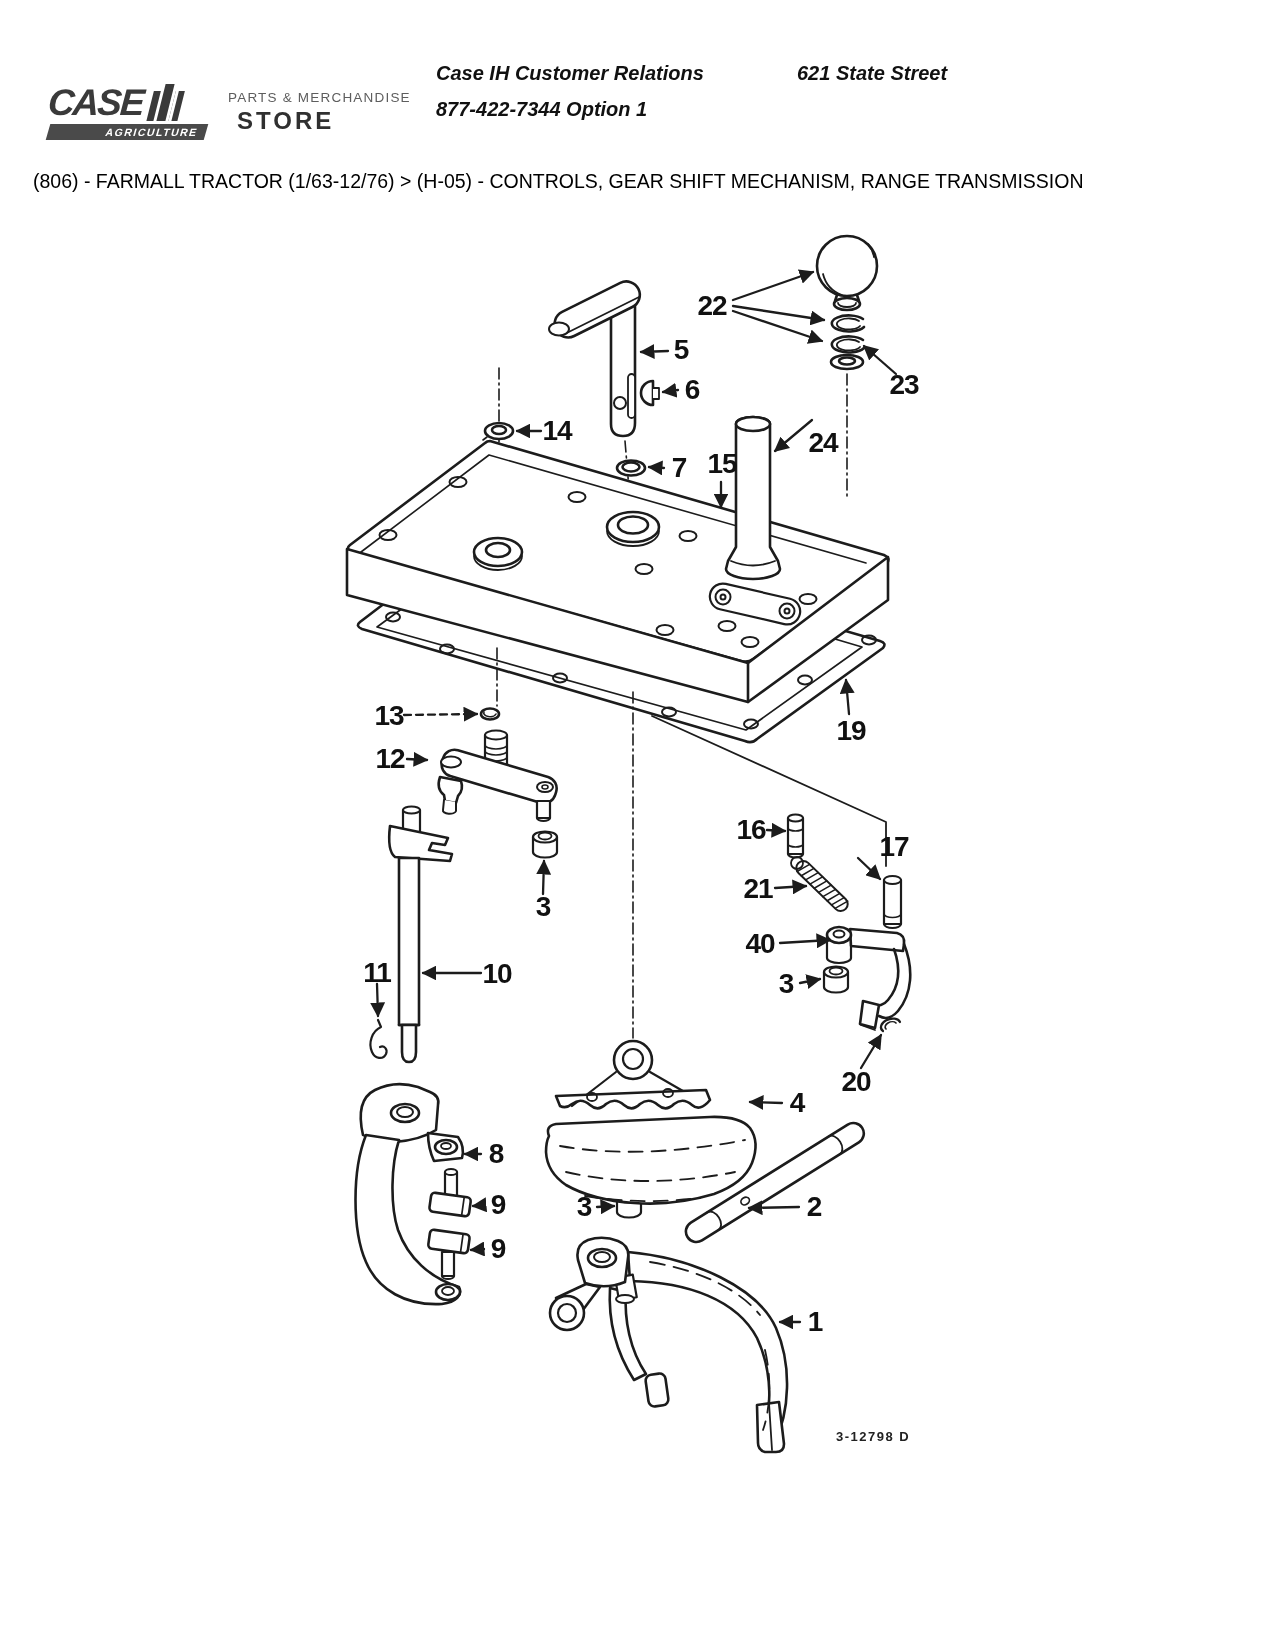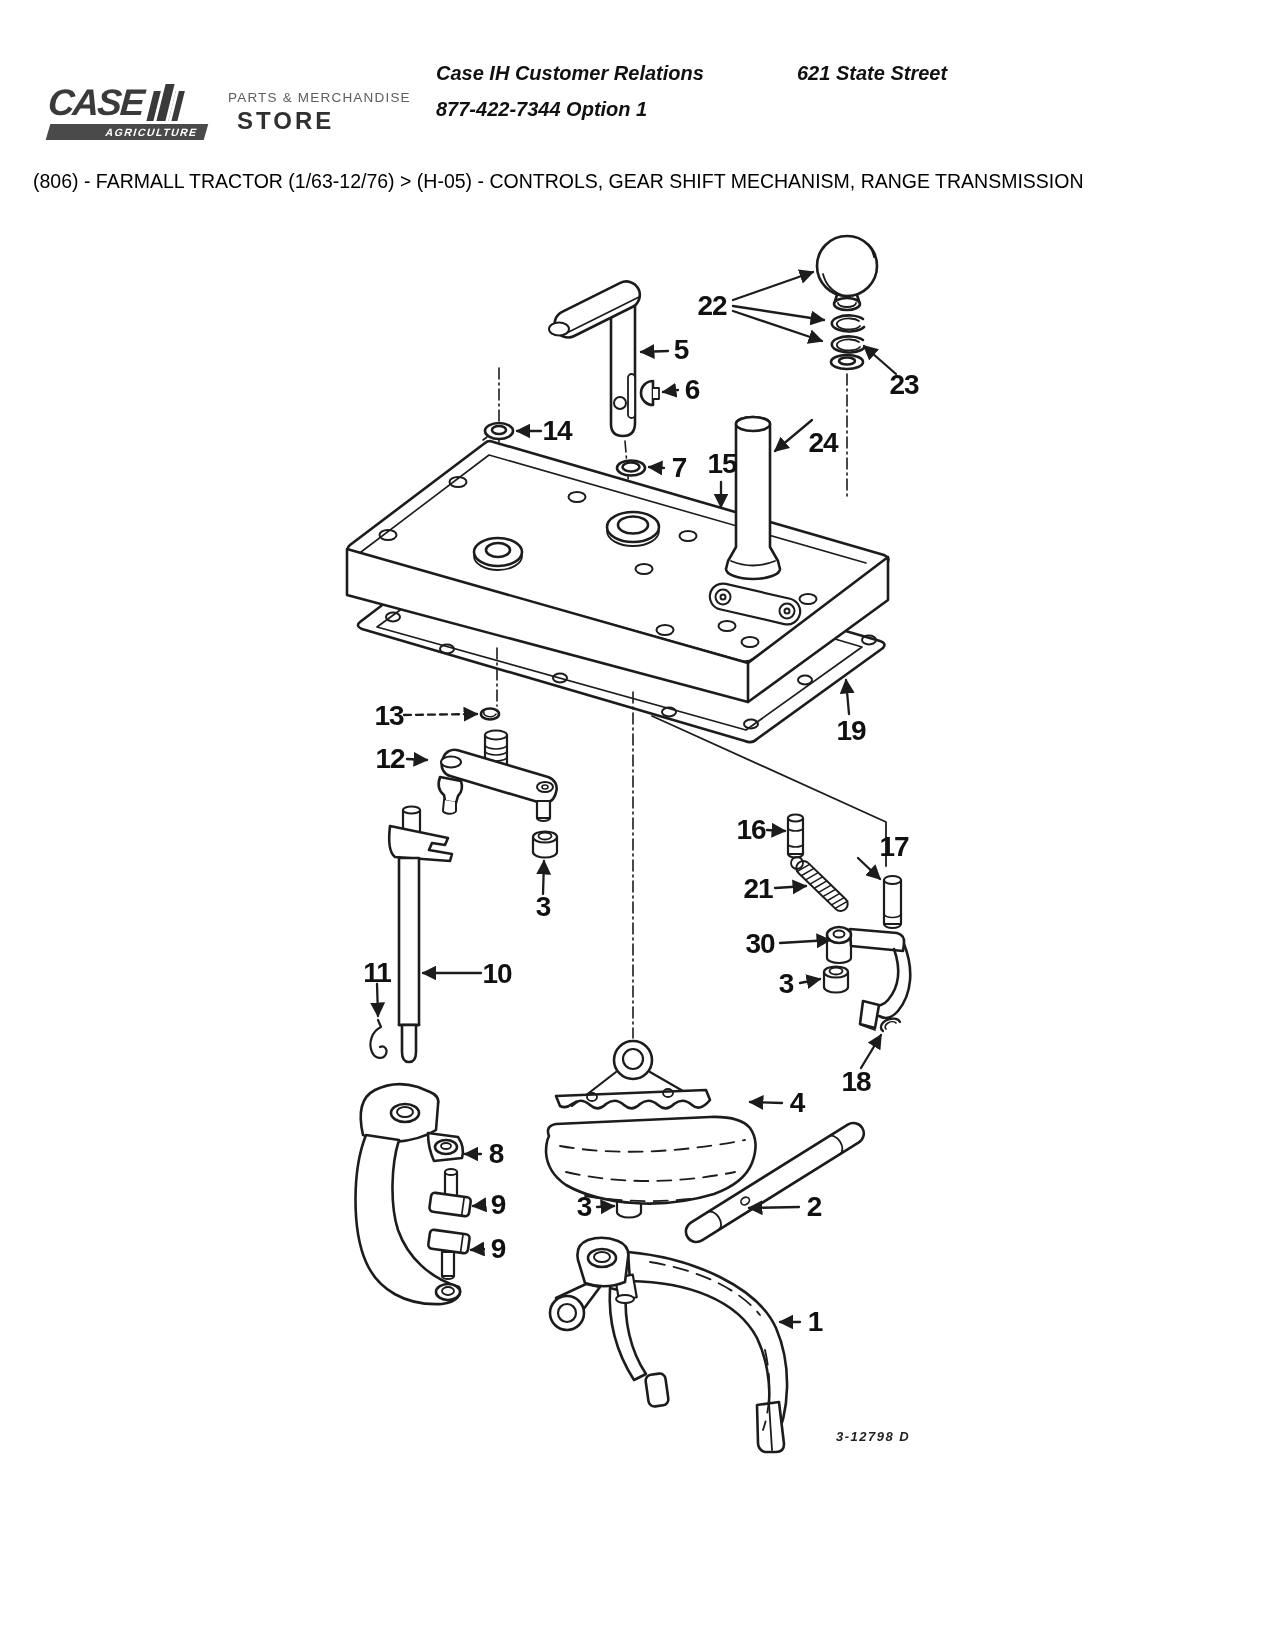--- a/index.html
+++ b/index.html
@@ -30,21 +30,21 @@
   .contact-col1{width:361px;flex:0 0 361px;white-space:nowrap;}
   .contact-col2{white-space:nowrap;}
   .condensed{display:inline-block;transform:scaleX(0.86);transform-origin:left center;letter-spacing:-0.5px;}
   
   .breadcrumb{position:absolute;left:33px;top:170px;font-size:19.5px;color:#000;white-space:nowrap;}
   
   .diagram-svg{position:absolute;left:0;top:0;}
   .callout{position:absolute;transform:translate(-50%,-50%);font-size:28px;font-weight:700;
     color:#111;font-family:"Liberation Sans",sans-serif;letter-spacing:-1px;}
   .drawing-number{position:absolute;left:836px;top:1429px;font-size:13px;font-weight:700;
-    font-style:italic;letter-spacing:1.5px;color:#222;}
+    letter-spacing:1.5px;color:#222;}
 </style>
 </head>
 <body>
 
 <div class="page">
 
   <div>
     <div class="logo-block">
       <div class="logo-row">
         <span class="case-word">CASE</span>
@@ -401,26 +401,26 @@
       <div class="callout" style="left: 679px; top: 468px;">7</div>
       <div class="callout" style="left: 722px; top: 464px;">15</div>
       <div class="callout" style="left: 823px; top: 407px; margin-top: 36px;">24</div>
       <div class="callout" style="left: 851px; top: 731px;">19</div>
       <div class="callout" style="left: 389px; top: 716px;">13</div>
       <div class="callout" style="left: 390px; top: 759px;">12</div>
       <div class="callout" style="left: 543px; top: 907px;">3</div>
       <div class="callout" style="left: 751px; top: 830px;">16</div>
       <div class="callout" style="left: 894px; top: 847px;">17</div>
       <div class="callout" style="left: 758px; top: 889px;">21</div>
-      <div class="callout" style="left: 760px; top: 944px;">30</div>
+      <div class="callout" style="left: 760px; top: 944px;">40</div>
       <div class="callout" style="left: 786px; top: 984px;">3</div>
       <div class="callout" style="left: 377px; top: 973px;">11</div>
       <div class="callout" style="left: 497px; top: 974px;">10</div>
       <div class="callout" style="left: 797px; top: 1103px;">4</div>
-      <div class="callout" style="left: 856px; top: 1082px;">18</div>
+      <div class="callout" style="left: 856px; top: 1082px;">20</div>
       <div class="callout" style="left: 496px; top: 1154px;">8</div>
       <div class="callout" style="left: 498px; top: 1205px;">9</div>
       <div class="callout" style="left: 498px; top: 1249px;">9</div>
       <div class="callout" style="left: 584px; top: 1207px;">3</div>
       <div class="callout" style="left: 814px; top: 1207px;">2</div>
       <div class="callout" style="left: 815px; top: 1322px;">1</div>
     </div>
 
   <div class="drawing-number">3-12798 D</div>
 </div>

